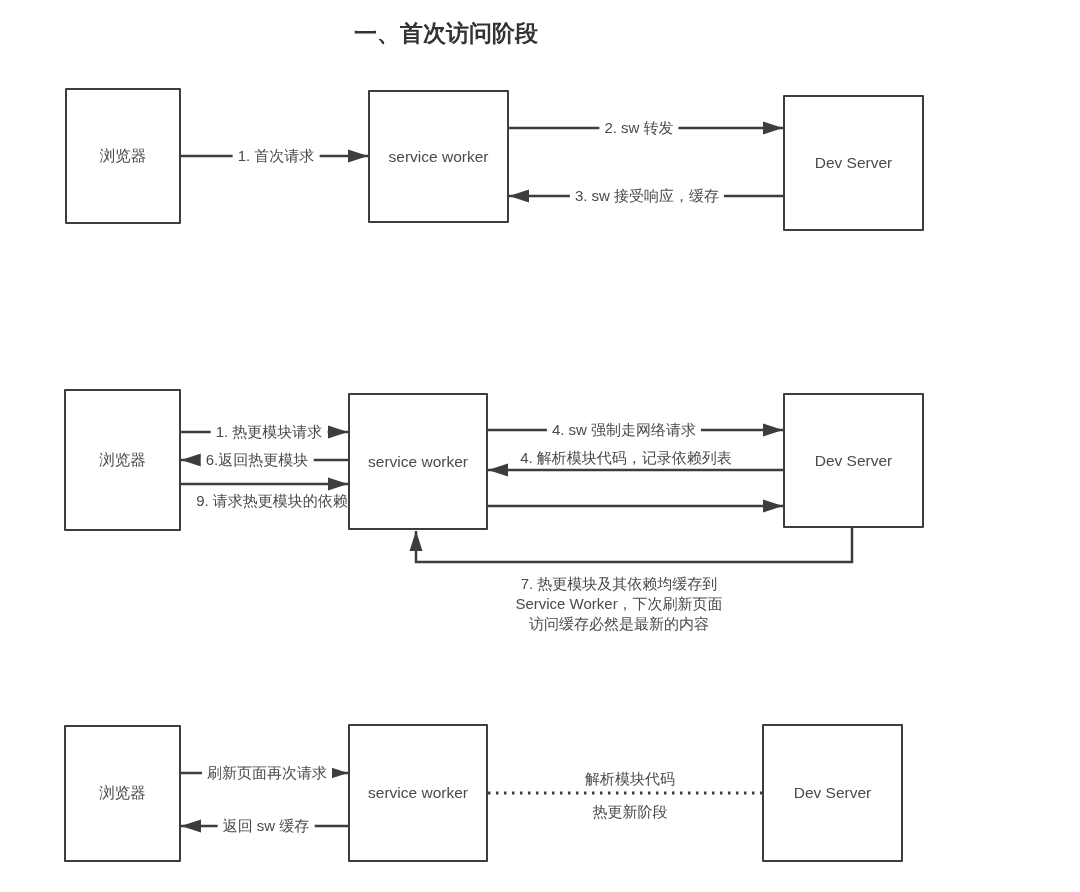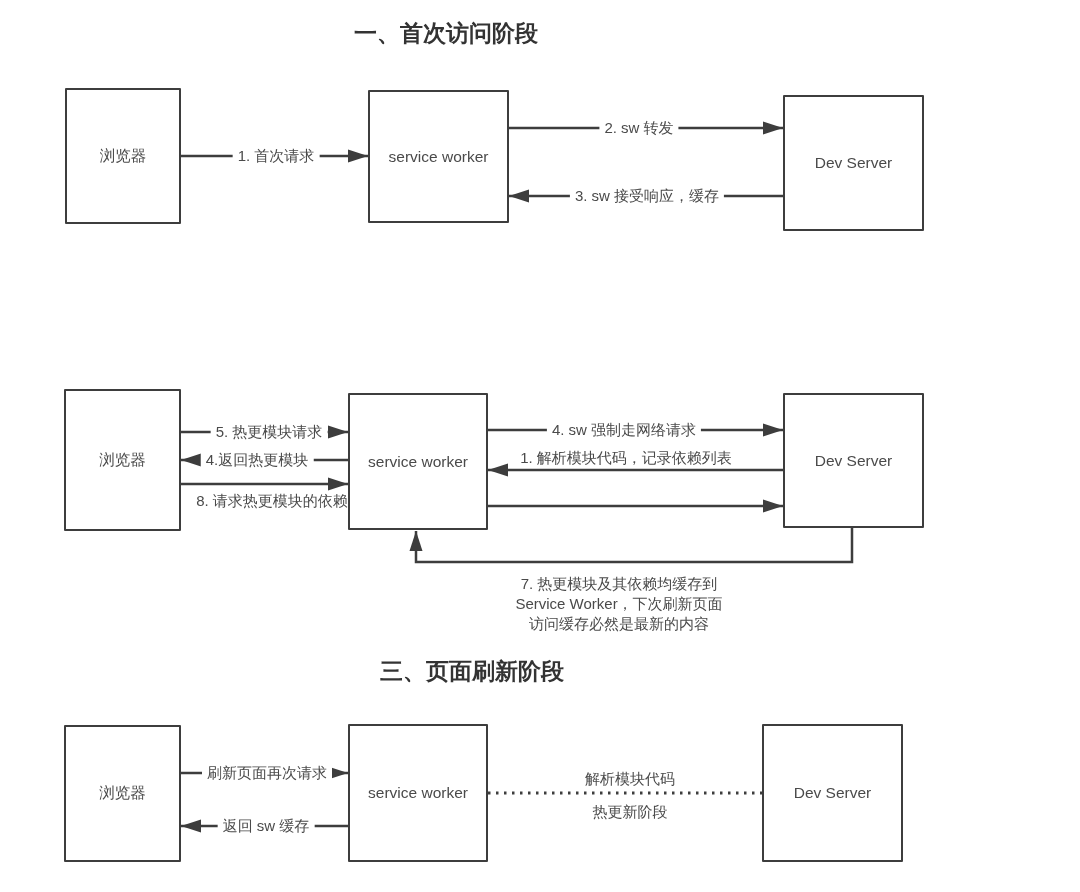--- a/index.html
+++ b/index.html
@@ -63,30 +63,29 @@
 
   <div class="lbl on-line" style="left:270px;top:156px">1. 首次请求</div>
   <div class="lbl on-line" style="left:633px;top:128px">2. sw 转发</div>
   <div class="lbl on-line" style="left:641px;top:196px">3. sw 接受响应，缓存</div>
 
 
   <div class="node" style="left:58px;top:389px;width:117px;height:142px">浏览器</div>
   <div class="node" style="left:342px;top:393px;width:140px;height:137px">service worker</div>
   <div class="node" style="left:777px;top:393px;width:141px;height:135px">Dev Server</div>
 
-  <div class="lbl on-line" style="left:263px;top:432px">5. 热更模块请求</div>
-  <div class="lbl on-line" style="left:251px;top:460px">4.返回热更模块</div>
-  <div class="lbl" style="left:266px;top:501px">8. 请求热更模块的依赖</div>
+  <div class="lbl on-line" style="left:263px;top:432px">1. 热更模块请求</div>
+  <div class="lbl on-line" style="left:251px;top:460px">6.返回热更模块</div>
+  <div class="lbl" style="left:266px;top:501px">9. 请求热更模块的依赖</div>
   <div class="lbl on-line" style="left:618px;top:430px">4. sw 强制走网络请求</div>
-  <div class="lbl" style="left:620px;top:458px">1. 解析模块代码，记录依赖列表</div>
+  <div class="lbl" style="left:620px;top:458px">4. 解析模块代码，记录依赖列表</div>
   <div class="lbl multiline" style="left:613px;top:604px">7. 热更模块及其依赖均缓存到
 Service Worker，下次刷新页面
 访问缓存必然是最新的内容</div>
 
-  <div class="section-title" style="left:466px;top:656px">三、页面刷新阶段</div>
 
   <div class="node" style="left:58px;top:725px;width:117px;height:137px">浏览器</div>
   <div class="node" style="left:342px;top:724px;width:140px;height:138px">service worker</div>
   <div class="node" style="left:756px;top:724px;width:141px;height:138px">Dev Server</div>
 
   <div class="lbl on-line" style="left:261px;top:773px">刷新页面再次请求</div>
   <div class="lbl on-line" style="left:260px;top:826px">返回 sw 缓存</div>
   <div class="lbl" style="left:624px;top:779px">解析模块代码</div>
   <div class="lbl" style="left:624px;top:812px">热更新阶段</div>
 

